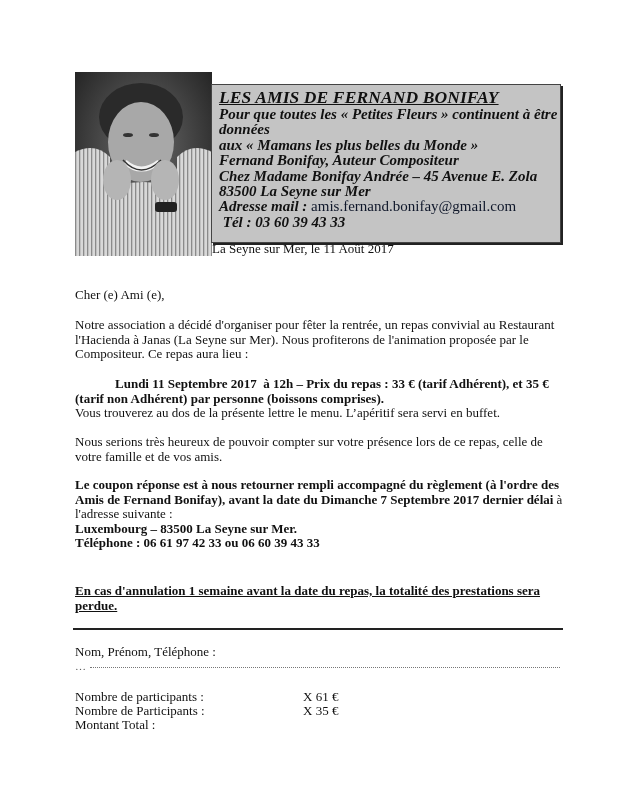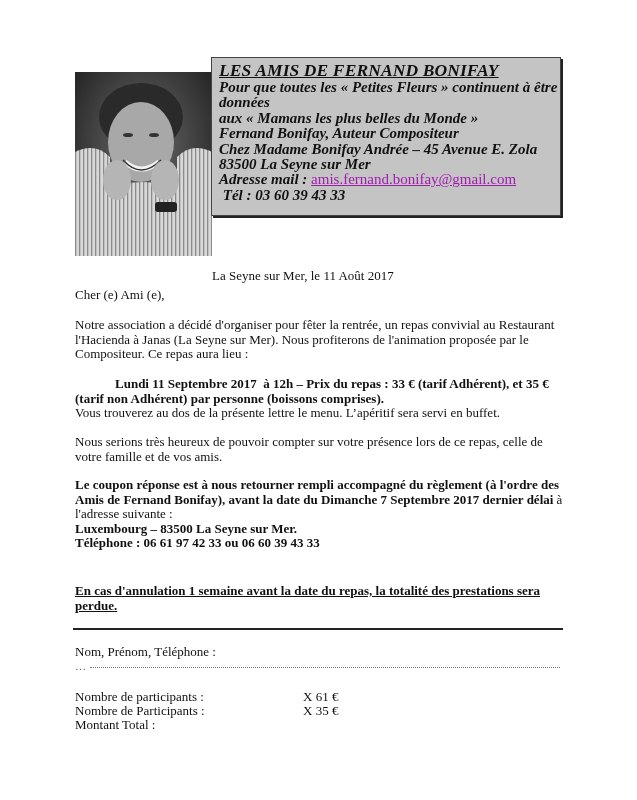--- a/index.html
+++ b/index.html
@@ -5,34 +5,34 @@
     html, body { margin: 0; padding: 0; background: #ffffff; }
     body { width: 637px; height: 800px; position: relative; overflow: hidden;
            font-family: "Liberation Serif", serif; color: #111; }
     .abs { position: absolute; }
 
     
     #photo { left: 75px; top: 72px; width: 137px; height: 184px; overflow: hidden; background: #333; }
     #photo svg { display: block; }
 
     
-    #header-box { left: 211px; top: 57px; width: 350px; height: 159px;
+    #header-box { left: 211px; top: 84px; width: 350px; height: 159px;
       background: #c4c4c4; border: 1px solid #444; box-shadow: 2px 2px 0 #222;
       box-sizing: border-box; padding: 3px 0 0 7px; }
     #header-box .title { font-weight: bold; font-style: italic; text-decoration: underline;
       font-size: 17.5px; line-height: 19px; letter-spacing: 0.1px; }
     #header-box .line { font-style: italic; font-size: 15px; line-height: 15.4px; }
     #header-box .line.bold { font-weight: bold; }
-    #header-box a { color: #a21caf; text-decoration: underline; font-style: normal; font-weight: normal; }
+    #header-box a { color: #0f172a; font-style: normal; font-weight: normal; }
 
     .t { font-size: 13px; line-height: 14.5px; white-space: nowrap; }
     .b { font-weight: bold; }
     .u { text-decoration: underline; }
 
-    #date-line { left: 212px; top: 242px; margin-top: 27px; }
+    #date-line { left: 212px; top: 242px; }
 
     .rule { background: #222; height: 1.5px; }
     .dots { border-bottom: 1.5px dotted #777; height: 0; }
   </style>
 </head>
 <body>
 
 <div id="photo" class="abs">
   <svg width="137" height="184" viewBox="0 0 137 184">
     <defs>

